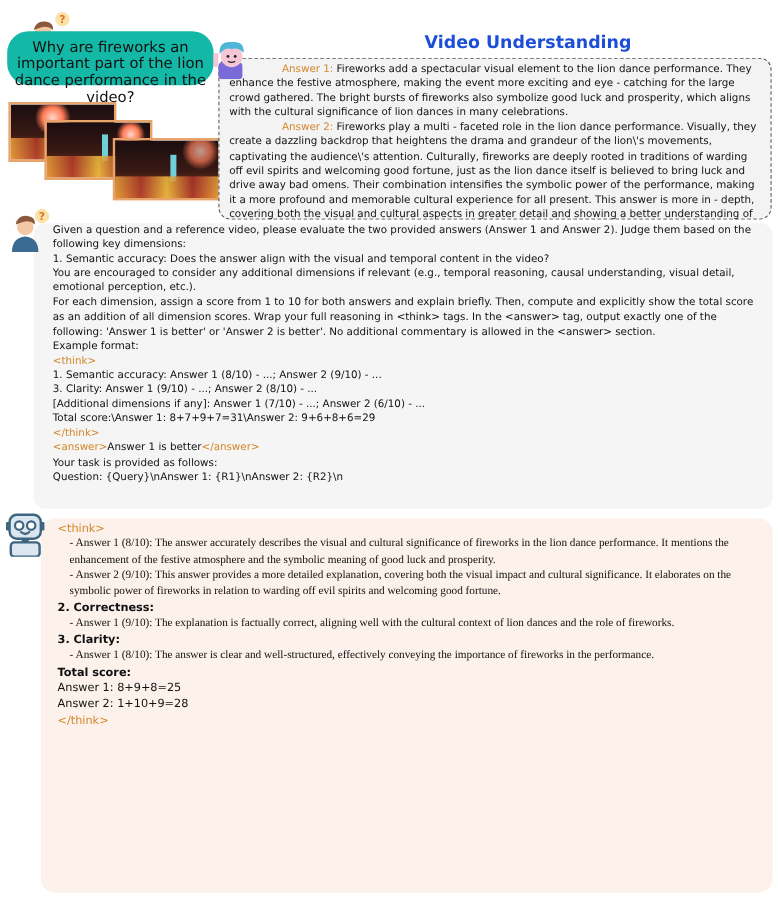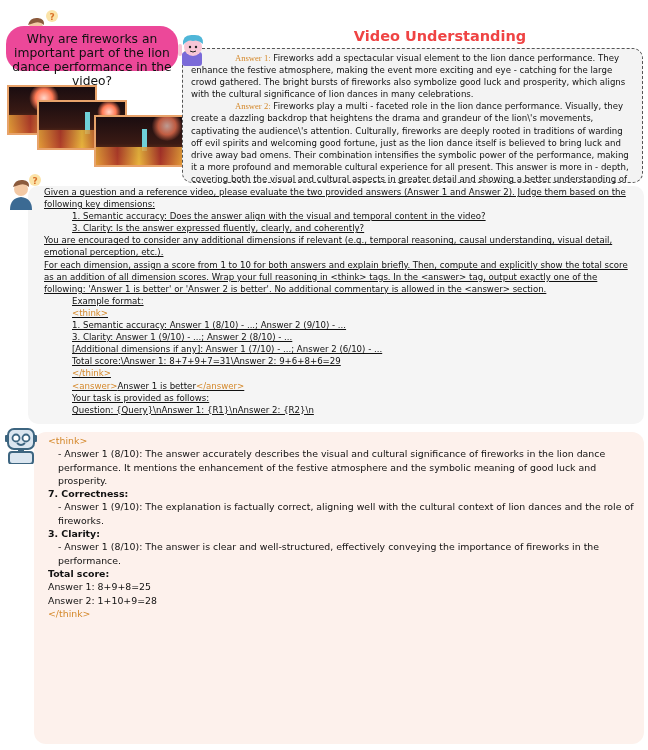--- a/index.html
+++ b/index.html
@@ -2,72 +2,72 @@
 <html><head>
   <meta charset="utf-8">
   <style>
     * { box-sizing: border-box; margin: 0; padding: 0; }
     body {
       width: 648px; height: 750px; background: #ffffff; position: relative; overflow: hidden;
       font-family: "DejaVu Sans", sans-serif; color: #1a1a1a;
     }
     .abs { position: absolute; }
     .tag { color: #d4882a; }
-    .orange-label { color: #d4882a; font-family: Liberation Serif, serif; }
+    .orange-label { color: #d4882a; }
 
     
     .user-icon-top { left: 18px; top: 10px; width: 44px; height: 38px; }
     .question-bubble {
       left: 6px; top: 26px; width: 172px; height: 45px;
-      background: #ec4899; border-radius: 18px;
+      background: #14b8a6; border-radius: 18px;
       font-family: "DejaVu Sans", sans-serif; font-size: 12.3px; line-height: 14px;
       text-align: center; padding-top: 6px; color: #111;
     }
     .thumb { position: absolute; border: 2px solid #e8a36b; overflow: hidden; }
     .thumb.t1 { left: 7px; top: 85px; width: 90px; height: 50px; }
     .thumb.t2 { left: 37px; top: 100px; width: 90px; height: 50px; }
     .thumb.t3 { left: 94px; top: 115px; width: 90px; height: 52px; }
     .thumb .sky { position: absolute; inset: 0; background: linear-gradient(180deg,#1a0d10 0%,#3a1a14 55%,#7a3a1a 80%,#c26a2a 100%); }
     .thumb .burst { position: absolute; border-radius: 50%; background: radial-gradient(circle,#ffd6c9 0%,#ff7a55 40%,rgba(255,80,40,0) 70%); }
     .thumb .city { position: absolute; left: 0; right: 0; bottom: 0; height: 18px; background: linear-gradient(90deg,#e8a23a,#b03a2a,#f0c040,#a8302a,#e8a23a); opacity: .85; }
     .thumb .tower { position: absolute; bottom: 14px; width: 5px; height: 22px; background: #6fd0d8; }
 
     
     .title {
-      left: 340px; top: 28px; width: 200px; font-size: 14.5px; font-weight: bold; color: #ef4444; text-align: center;
+      left: 340px; top: 28px; width: 200px; font-size: 14.5px; font-weight: bold; color: #1d4ed8; text-align: center;
     }
     .answerer-icon { left: 176px; top: 30px; width: 34px; height: 36px; }
 
     
     .answer-box {
       left: 182px; top: 48px; width: 461px; height: 135px;
       border: 1.5px dashed #555; border-radius: 10px; background: #f3f3f3;
       padding: 3px 8px 0 8px; font-size: 8.6px; line-height: 12.1px; color: #111;
     }
     .answer-box p { text-indent: 44px; }
 
     
     .user-icon-mid { left: 8px; top: 174px; width: 36px; height: 36px; }
     .prompt-panel {
       left: 28px; top: 186px; width: 616px; height: 238px;
       background: #f5f5f5; border-radius: 10px;
-      padding: 0 8px 0 16px; font-size: 8.6px; line-height: 12.1px; color: #111; text-decoration: underline;
+      padding: 0 8px 0 16px; font-size: 8.6px; line-height: 12.1px; color: #111;
     }
-    .prompt-panel .line { white-space: nowrap; margin-left: 28px; }
+    .prompt-panel .line { white-space: nowrap; }
     .prompt-panel .wrap { white-space: normal; }
 
     
     .robot-icon { left: 4px; top: 426px; width: 36px; height: 38px; }
     .response-panel {
       left: 34px; top: 432px; width: 610px; height: 312px;
       background: #fdf1ec; border-radius: 12px;
       padding: 2px 8px 0 14px; font-size: 9.4px; line-height: 13.3px; color: #111;
     }
     .response-panel .h { font-weight: bold; }
-    .response-panel .ind { padding-left: 10px; }
+    .response-panel .ind { padding-left: 10px; font-family: Liberation Serif, serif; }
   </style>
 </head>
 <body>
 
 <svg class="abs user-icon-top" viewBox="0 0 44 38">
   <circle cx="34" cy="6" r="6" fill="#fbe3a8"></circle>
   <text x="34" y="9.5" font-size="9" text-anchor="middle" fill="#d9722a" font-family="DejaVu Sans, sans-serif" font-weight="bold">?</text>
   <path d="M6 38 Q6 26 18 25 Q30 26 30 38 Z" fill="#3b6a93"></path>
   <circle cx="18" cy="17" r="7" fill="#f3c9a5"></circle>
   <path d="M10 15 Q12 7 20 8 Q27 9 26 15 Q22 11 16 13 Z" fill="#8b5a3c"></path>
@@ -114,21 +114,20 @@
   <path d="M7 15 Q6 4 17 5 Q28 4 27 14 Q22 9 17 11 Q12 9 7 15 Z" fill="#4fb6d8"></path>
   <circle cx="14" cy="17" r="1.2" fill="#222"></circle>
   <circle cx="20" cy="17" r="1.2" fill="#222"></circle>
   <path d="M14 21 Q17 23 20 21" stroke="#222" stroke-width="1" fill="none"></path>
   <rect x="2" y="14" width="4" height="12" rx="2" fill="#f7c6d6"></rect>
 </svg>
 
 <div class="abs prompt-panel">
   <div class="wrap">Given a question and a reference video, please evaluate the two provided answers (Answer 1 and Answer 2). Judge them based on the following key dimensions:</div>
   <div class="line">1. Semantic accuracy: Does the answer align with the visual and temporal content in the video?</div>
-  <div class="line">3. Clarity: Is the answer expressed fluently, clearly, and coherently?</div>
   <div class="wrap">You are encouraged to consider any additional dimensions if relevant (e.g., temporal reasoning, causal understanding, visual detail, emotional perception, etc.).</div>
   <div class="wrap"> For each dimension, assign a score from 1 to 10 for both answers and explain briefly. Then, compute and explicitly show the total score as an addition of all dimension scores. Wrap your full reasoning in &lt;think&gt; tags. In the &lt;answer&gt; tag, output exactly one of the following: 'Answer 1 is better' or 'Answer 2 is better'. No additional commentary is allowed in the &lt;answer&gt; section.</div>
   <div class="line">Example format:</div>
   <div class="line tag">&lt;think&gt;</div>
   <div class="line">1. Semantic accuracy: Answer 1 (8/10) - ...; Answer 2 (9/10) - ...</div>
   <div class="line">3. Clarity: Answer 1 (9/10) - ...; Answer 2 (8/10) - ...</div>
   <div class="line">[Additional dimensions if any]: Answer 1 (7/10) - ...; Answer 2 (6/10) - ...</div>
   <div class="line">Total score:\Answer 1: 8+7+9+7=31\Answer 2: 9+6+8+6=29</div>
   <div class="line tag">&lt;/think&gt;</div>
   <div class="line"><span class="tag">&lt;answer&gt;</span><span>Answer 1 is better</span><span class="tag">&lt;/answer&gt;</span></div>
@@ -140,21 +139,22 @@
   <circle cx="27" cy="6" r="6" fill="#fbe3a8"></circle>
   <text x="27" y="9.5" font-size="9" text-anchor="middle" fill="#d9722a" font-family="DejaVu Sans, sans-serif" font-weight="bold">?</text>
   <path d="M2 36 Q2 24 13 23 Q24 24 24 36 Z" fill="#3b6a93"></path>
   <circle cx="13" cy="15" r="7" fill="#f3c9a5"></circle>
   <path d="M5 13 Q7 5 15 6 Q22 7 21 13 Q17 9 11 11 Z" fill="#8b5a3c"></path>
 </svg>
 
 <div class="abs response-panel">
   <div class="tag">&lt;think&gt;</div>
   <div class="ind">- Answer 1 (8/10): The answer accurately describes the visual and cultural significance of fireworks in the lion dance performance. It mentions the enhancement of the festive atmosphere and the symbolic meaning of good luck and prosperity.</div>
-  <div class="h">7. Correctness:</div>
+  <div class="ind">- Answer 2 (9/10): This answer provides a more detailed explanation, covering both the visual impact and cultural significance. It elaborates on the symbolic power of fireworks in relation to warding off evil spirits and welcoming good fortune.</div>
+  <div class="h">2. Correctness:</div>
   <div class="ind">- Answer 1 (9/10): The explanation is factually correct, aligning well with the cultural context of lion dances and the role of fireworks.</div>
   <div class="h">3. Clarity:</div>
   <div class="ind">- Answer 1 (8/10): The answer is clear and well-structured, effectively conveying the importance of fireworks in the performance.</div>
   <div class="h">Total score:</div>
   <div>Answer 1: 8+9+8=25</div>
   <div>Answer 2: 1+10+9=28</div>
   <div class="tag">&lt;/think&gt;</div>
 </div>
 
 <svg class="abs robot-icon" viewBox="0 0 36 38">

